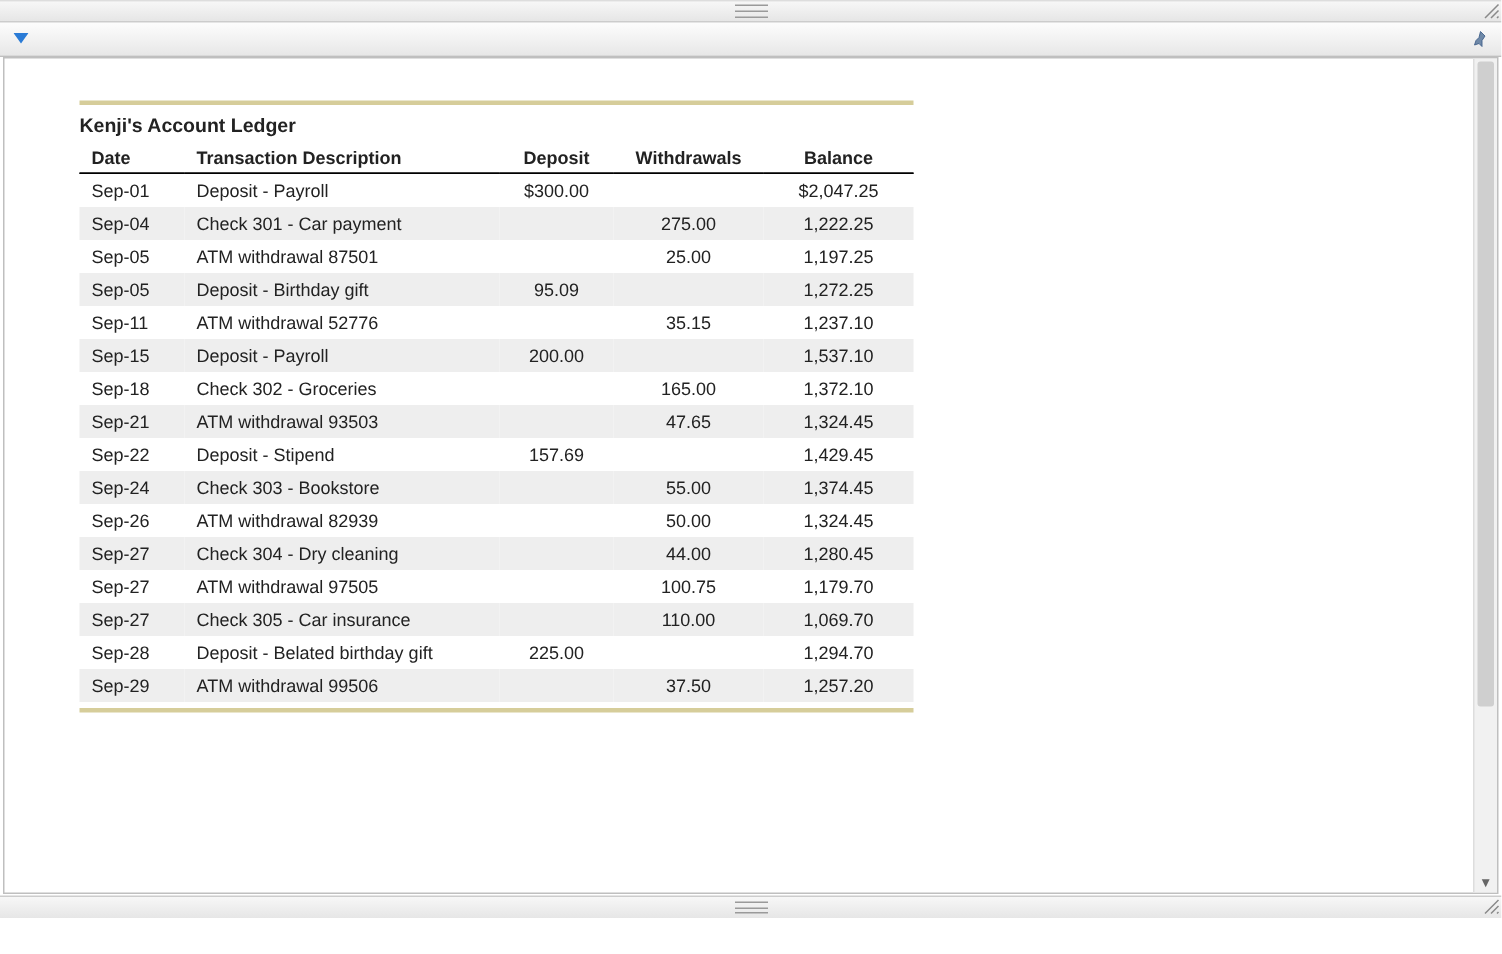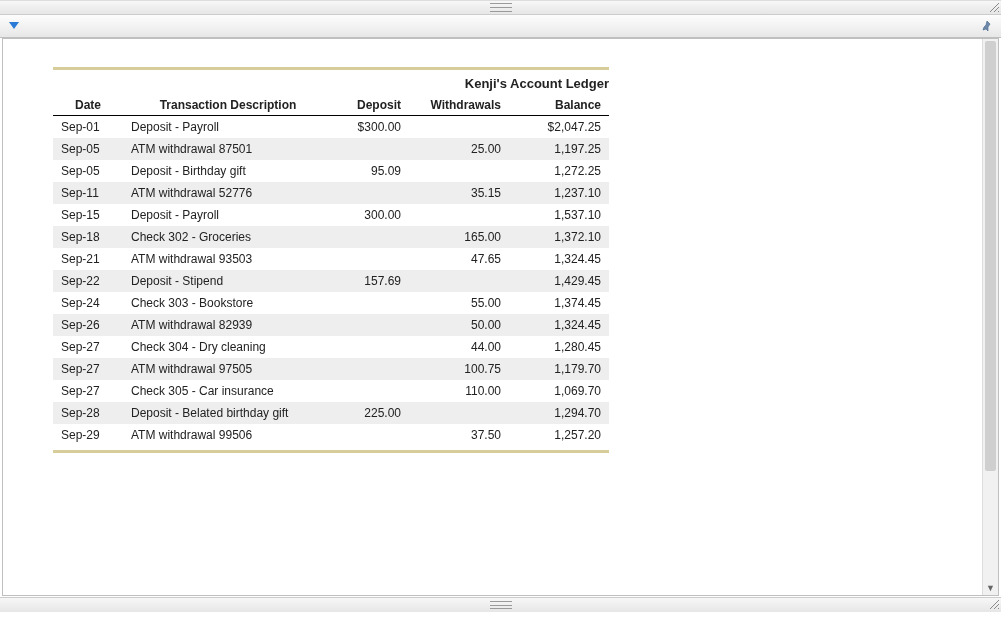--- a/index.html
+++ b/index.html
@@ -17,24 +17,24 @@
   .frame{position:relative;border:1px solid #bfbfbf;background:#fff;margin:0 2px}
   .scroll{height:556px;overflow:hidden;position:relative}
   .sb-track{position:absolute;right:0;top:0;bottom:0;width:15px;background:#f1f1f1;border-left:1px solid #ddd}
   .sb-thumb{position:absolute;right:2px;top:2px;width:11px;height:430px;background:#cfcfcf;border-radius:2px}
   .sb-arrow{position:absolute;right:0;width:15px;height:15px;display:flex;align-items:center;justify-content:center;color:#666;font-size:9px}
   .sb-arrow.up{top:0}
   .sb-arrow.dn{bottom:0}
   .content{padding:28px 0 20px 50px}
   .rule{height:3px;background:#d6cd9a;width:556px;margin-bottom:6px}
   .rule.bottom{margin-top:4px;margin-bottom:0}
-  .title{font-weight:bold;font-size:13px;text-align:right;width:556px;margin-bottom:4px}
+  .title{font-weight:bold;font-size:13px;text-align:left;width:556px;margin-bottom:4px}
   table.ledger{border-collapse:collapse;width:556px}
-  table.ledger th{font-weight:bold;font-size:12px;text-align:center;padding:3px 8px;border-bottom:1px solid #000}
-  table.ledger th.num,table.ledger td.num{text-align:right}
+  table.ledger th{font-weight:bold;font-size:12px;text-align:left;padding:3px 8px;border-bottom:1px solid #000}
+  table.ledger th.num,table.ledger td.num{text-align:center}
   table.ledger td{padding:4px 8px;font-size:12px;white-space:nowrap}
   table.ledger tbody tr:nth-child(even){background:#eeeeee}
   
   col.c-date{width:70px}
   col.c-desc{width:210px}
   col.c-dep{width:76px}
   col.c-wd{width:100px}
   col.c-bal{width:100px}
   
   .botbar{height:14px;background:linear-gradient(#f7f7f7,#e6e6e6);border-top:1px solid #ccc;position:relative;margin-top:1px}
@@ -97,20 +97,27 @@
           </thead>
           <tbody id="ledger-body">
               <tr>
                 <td>Sep-01</td>
                 <td>Deposit - Payroll</td>
                 <td class="num">$300.00</td>
                 <td class="num"></td>
                 <td class="num">$2,047.25</td>
               </tr>
               <tr>
+                <td>Sep-04</td>
+                <td>Check 301 - Car payment</td>
+                <td class="num"></td>
+                <td class="num">275.00</td>
+                <td class="num">1,222.25</td>
+              </tr>
+              <tr>
                 <td>Sep-05</td>
                 <td>ATM withdrawal 87501</td>
                 <td class="num"></td>
                 <td class="num">25.00</td>
                 <td class="num">1,197.25</td>
               </tr>
               <tr>
                 <td>Sep-05</td>
                 <td>Deposit - Birthday gift</td>
                 <td class="num">95.09</td>
@@ -120,21 +127,21 @@
               <tr>
                 <td>Sep-11</td>
                 <td>ATM withdrawal 52776</td>
                 <td class="num"></td>
                 <td class="num">35.15</td>
                 <td class="num">1,237.10</td>
               </tr>
               <tr>
                 <td>Sep-15</td>
                 <td>Deposit - Payroll</td>
-                <td class="num">300.00</td>
+                <td class="num">200.00</td>
                 <td class="num"></td>
                 <td class="num">1,537.10</td>
               </tr>
               <tr>
                 <td>Sep-18</td>
                 <td>Check 302 - Groceries</td>
                 <td class="num"></td>
                 <td class="num">165.00</td>
                 <td class="num">1,372.10</td>
               </tr>

